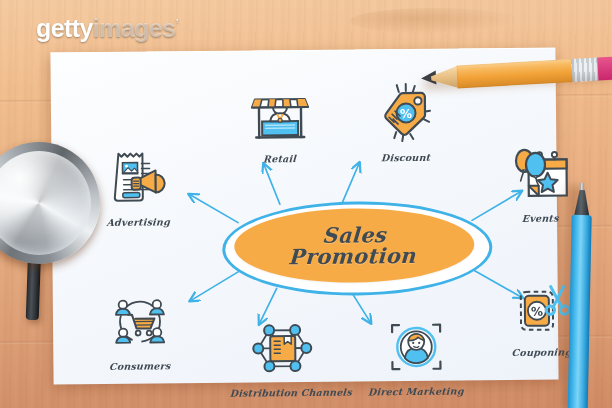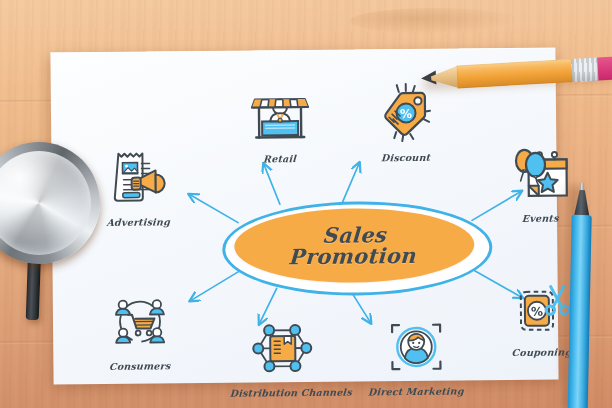--- a/index.html
+++ b/index.html
@@ -441,14 +441,15 @@
     <div class="pc-eraser"></div>
   </div>
 
   <div class="pen-shadow"></div>
   <div class="pen">
     <div class="pen-nib"></div>
     <div class="pen-cone"></div>
     <div class="pen-body"></div>
   </div>
 
+  <div class="wm"><span>getty</span><span class="w2">images</span><span class="w3">’</span></div>
 
 </div>
 
 </body></html>

